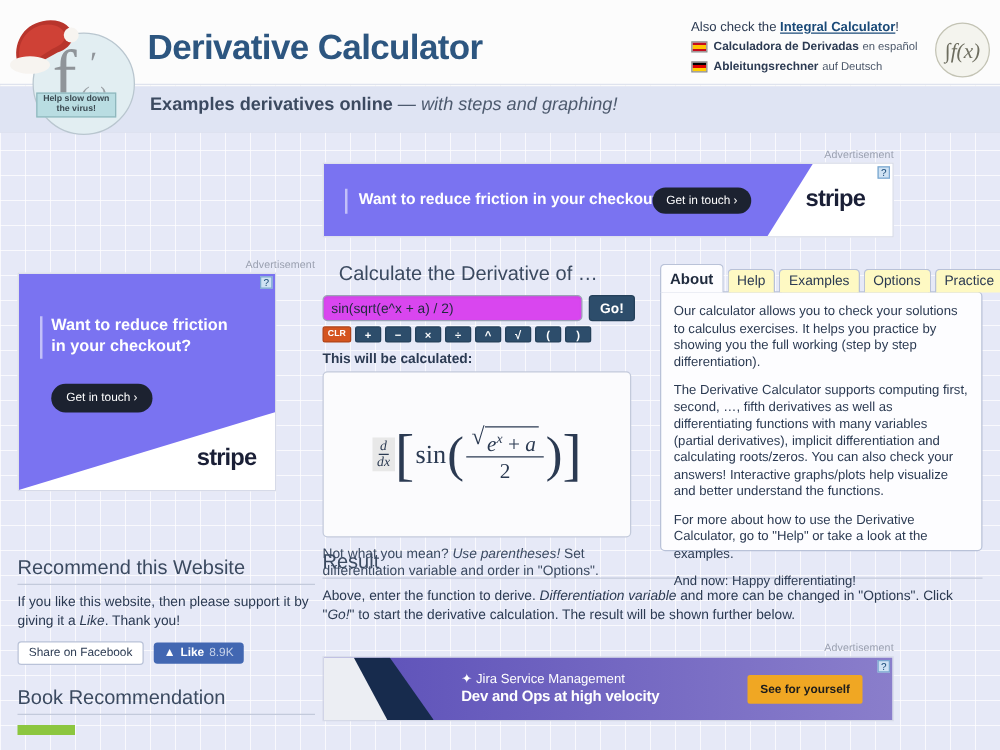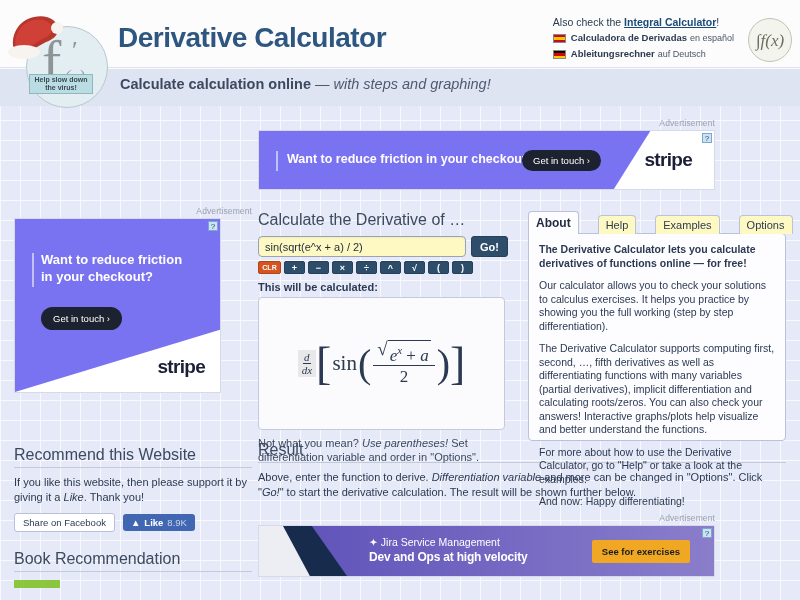--- a/index.html
+++ b/index.html
@@ -201,27 +201,27 @@
     position:absolute; left: 110px; top: 24px; color:#fff;
     font-size: 12px; font-weight: bold; letter-spacing: -0.2px;
   }
   .ad-jira .cta {
     position: absolute; right: 24px; top: 14px;
     background: #f0a723; color: #1c1c1c; font-size: 9.5px; font-weight: bold;
     padding: 6px 10px; border-radius: 2px; white-space: nowrap;
   }
 
   
-  .sec-title { font-size: 16px; color: #3b4a60; margin: 0 0 7px 0; font-weight: normal; }
+  .sec-title { font-size: 16px; color: #3b4a60; margin: 0 0 7px 13px; font-weight: normal; }
   .calc-col { width: 250px; }
   .input-row { display: flex; align-items: center; gap: 5px; }
   .fn-input {
     width: 214px; height: 21px;
     border: 1px solid #9aa3b5; border-radius: 4px;
-    background: #fef9c3; padding: 0 6px;
+    background: #d946ef; padding: 0 6px;
     font-family: "Liberation Sans", sans-serif;
     font-size: 11px; color: #1f2a3d;
     box-shadow: inset 0 1px 2px rgba(0,0,0,.06);
   }
   .go-btn {
     height: 21px; background: #2d4d6b; color: #fff;
     border: 1px solid #24405a; border-radius: 3px;
     font-size: 11px; font-weight: bold; padding: 0 8px; cursor: pointer;
   }
   .keypad { display: flex; gap: 3px; margin-top: 4px; }
@@ -256,21 +256,21 @@
   .radic { font-size: 19px; line-height: 17px; }
   .radicand { border-top: 1.3px solid #2b3a52; padding: 0 2px; font-size: 17px; line-height: 18px; }
   .sup { font-size: 11px; vertical-align: super; font-style: italic; }
   .ital { font-style: italic; }
 
   .hint { font-size: 11px; color: #3b4a60; line-height: 14px; margin-top: 6px; width: 250px; }
   .hint i { font-style: italic; }
 
   
   .tabs-wrap { position: absolute; left: 270px; top: 88px; width: 258px; }
-  .tabbar { display: flex; gap: 19px; align-items: flex-end; position: relative; z-index: 3; }
+  .tabbar { display: flex; gap: 3px; align-items: flex-end; position: relative; z-index: 3; }
   .tab {
     background: #fef9c3; border: 1px solid #b9c2d8;
     border-bottom: none; border-radius: 4px 4px 0 0;
     padding: 3px 7px 3px 7px; font-size: 11px; color: #2b3a52; cursor: pointer;
   }
   .tab.active { background: #fdfdff; font-weight: bold; font-size: 12px; padding: 4px 7px 4px 7px; color: #1f2a3d; }
   .tab-panel {
     background: #fdfdff; border: 1px solid #b9c2d8; border-radius: 0 4px 4px 4px;
     margin-top: -1px; padding: 9px 10px; width: 258px; height: 208px;
     font-size: 10.5px; line-height: 13.5px; color: #2b3a52;
@@ -320,21 +320,21 @@
       <path d="M6 36 C2 22 10 6 26 3 C40 0 50 7 50 15 C50 22 44 26 38 28 L20 38 Z" fill="#b8352c"></path>
       <path d="M8 34 C5 22 12 9 26 6 C36 4 44 9 44 15 C44 20 39 23 34 25 L20 34 Z" fill="#cf4136"></path>
       <ellipse cx="16" cy="38" rx="16" ry="7" fill="#f7f4f0"></ellipse>
       <circle cx="49" cy="14" r="6" fill="#f7f4f0"></circle>
     </svg>
     <div class="virus-badge">Help slow down the virus!</div>
   </div>
 
   <div class="site-title">Derivative Calculator</div>
   <div class="site-subtitle">
-    <span>Calculate calculation online</span>
+    <span>Examples derivatives online</span>
     <span class="it">—</span>
     <span class="it">with steps and graphing!</span>
   </div>
 
   <div class="hdr-links">
     <div class="hdr-line">
       <span>Also check the </span><a href="#">Integral Calculator</a><span>!</span>
     </div>
     <div class="hdr-line">
       <span class="flag flag-es"></span><span class="lang-name">Calculadora de Derivadas</span> <span class="lang-sub">en español</span>
@@ -445,21 +445,20 @@
 
     <div class="tabs-wrap" style="top:0">
       <div class="tabbar">
         <div class="tab active">About</div>
         <div class="tab">Help</div>
         <div class="tab">Examples</div>
         <div class="tab">Options</div>
         <div class="tab">Practice</div>
       </div>
       <div class="tab-panel">
-        <p class="lead">The Derivative Calculator lets you calculate derivatives of functions online — for free!</p>
         <p>Our calculator allows you to check your solutions to calculus exercises. It helps you practice by showing you the full working (step by step differentiation).</p>
         <p>The Derivative Calculator supports computing first, second, …, fifth derivatives as well as differentiating functions with many variables (partial derivatives), implicit differentiation and calculating roots/zeros. You can also check your answers! Interactive graphs/plots help visualize and better understand the functions.</p>
         <p>For more about how to use the Derivative Calculator, go to "Help" or take a look at the examples.</p>
         <p>And now: Happy differentiating!</p>
       </div>
     </div>
   </div>
 
   <div style="width:528px; margin-top:4px;">
     <div class="rule-title">Result</div>
@@ -468,16 +467,16 @@
     </div>
   </div>
 
   <div style="height:14px"></div>
   <div class="ad-label" style="width:457px">Advertisement</div>
   <div class="ad-jira">
     <div class="shard-w"></div>
     <div class="shard-d"></div>
     <div class="kicker"><span class="bolt">✦</span><span>Jira Service Management</span></div>
     <div class="head">Dev and Ops at high velocity</div>
-    <div class="cta">See for exercises</div>
+    <div class="cta">See for yourself</div>
     <div class="ad-info">?</div>
   </div>
 </div>
 
 </body></html>

